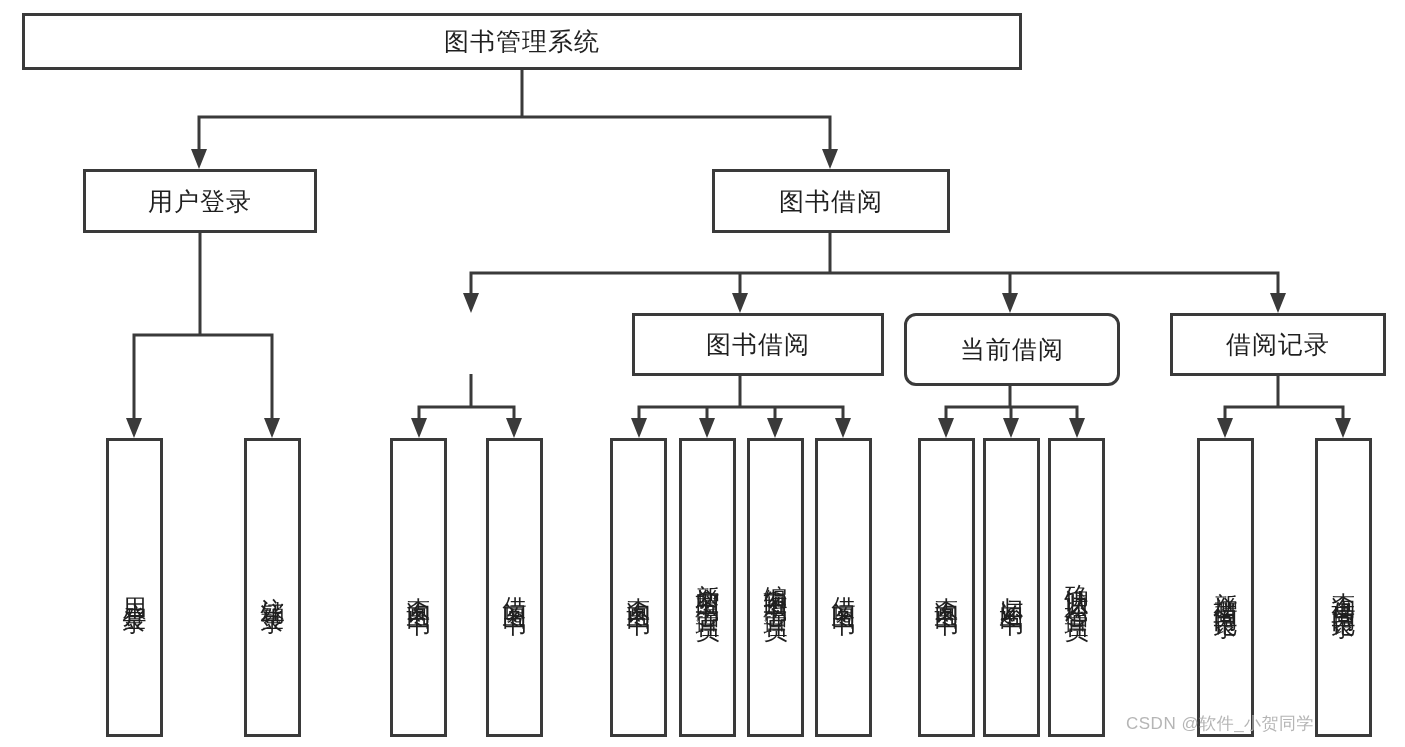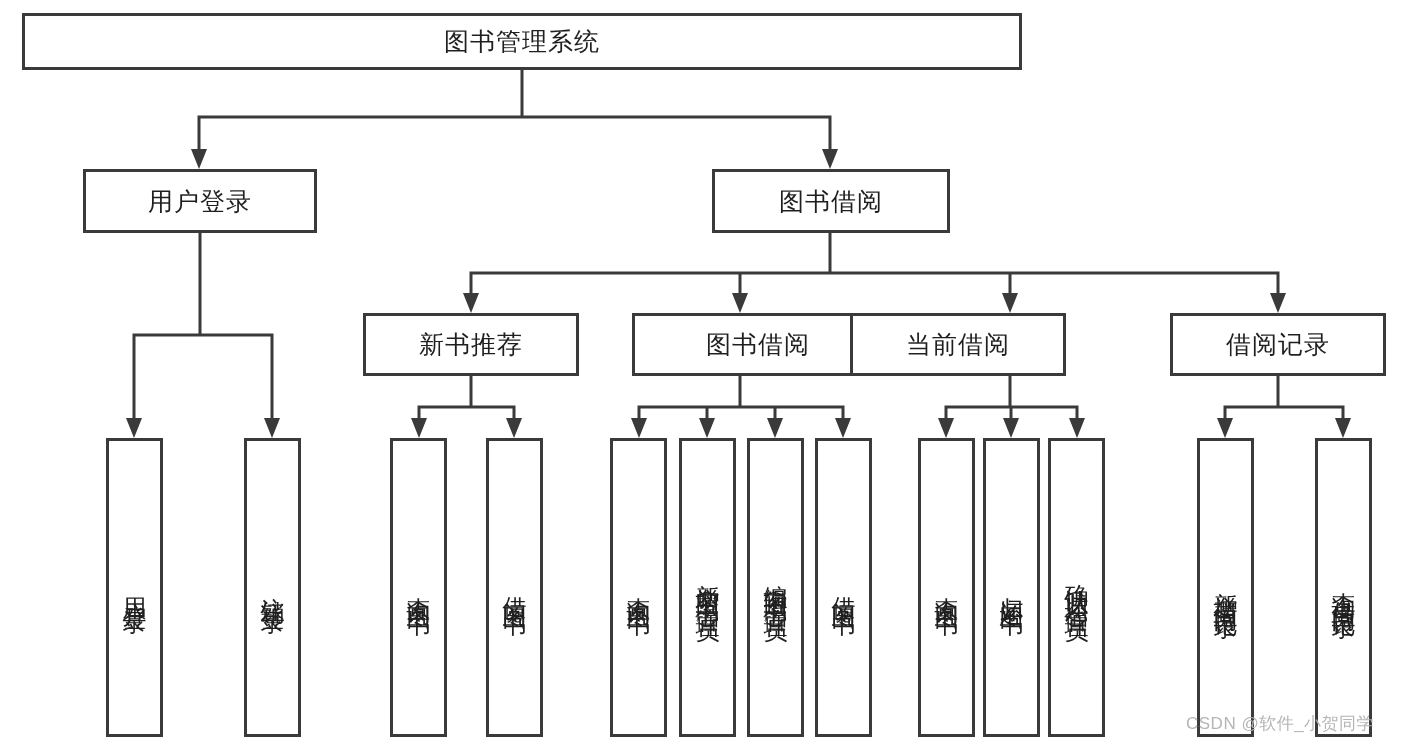--- a/index.html
+++ b/index.html
@@ -40,21 +40,21 @@
   .vbox .vtext {
     writing-mode: vertical-rl;
     text-orientation: mixed;
     font-size: 24px;
     letter-spacing: 5px;
     line-height: 1;
     color: #1f1f1f;
   }
   .watermark {
     position: absolute;
-    left: 1186px;
+    left: 1126px;
     top: 712px;
     font-size: 17px;
     letter-spacing: 0.5px;
     color: rgba(177, 177, 177, 0.95);
     white-space: nowrap;
     z-index: 5;
   }
 </style>
 </head>
 <body>
@@ -108,27 +108,24 @@
     <span>图书管理系统</span>
   </div>
 
   <div class="node hbox" style="left:83px; top:169px; width:234px; height:64px;">
     <span>用户登录</span>
   </div>
   <div class="node hbox" style="left:712px; top:169px; width:238px; height:64px;">
     <span>图书借阅</span>
   </div>
 
-  <div class="node hbox" style="left:363px; top:313px; width:216px; height:63px;">
-    <span>新书推荐</span>
-  </div>
   <div class="node hbox" style="left:632px; top:313px; width:252px; height:63px;">
     <span>图书借阅</span>
   </div>
-  <div class="node hbox" style="left:850px; top:313px; width:216px; height:63px;">
+  <div class="node hbox" style="left:904px; top:313px; width:216px; height:73px;border-radius:12px;">
     <span>当前借阅</span>
   </div>
   <div class="node hbox" style="left:1170px; top:313px; width:216px; height:63px;">
     <span>借阅记录</span>
   </div>
 
   <div class="node vbox" style="left:106px; top:438px; width:57px; height:299px;">
     <span class="vtext">用户登录</span>
   </div>
   <div class="node vbox" style="left:244px; top:438px; width:57px; height:299px;">

